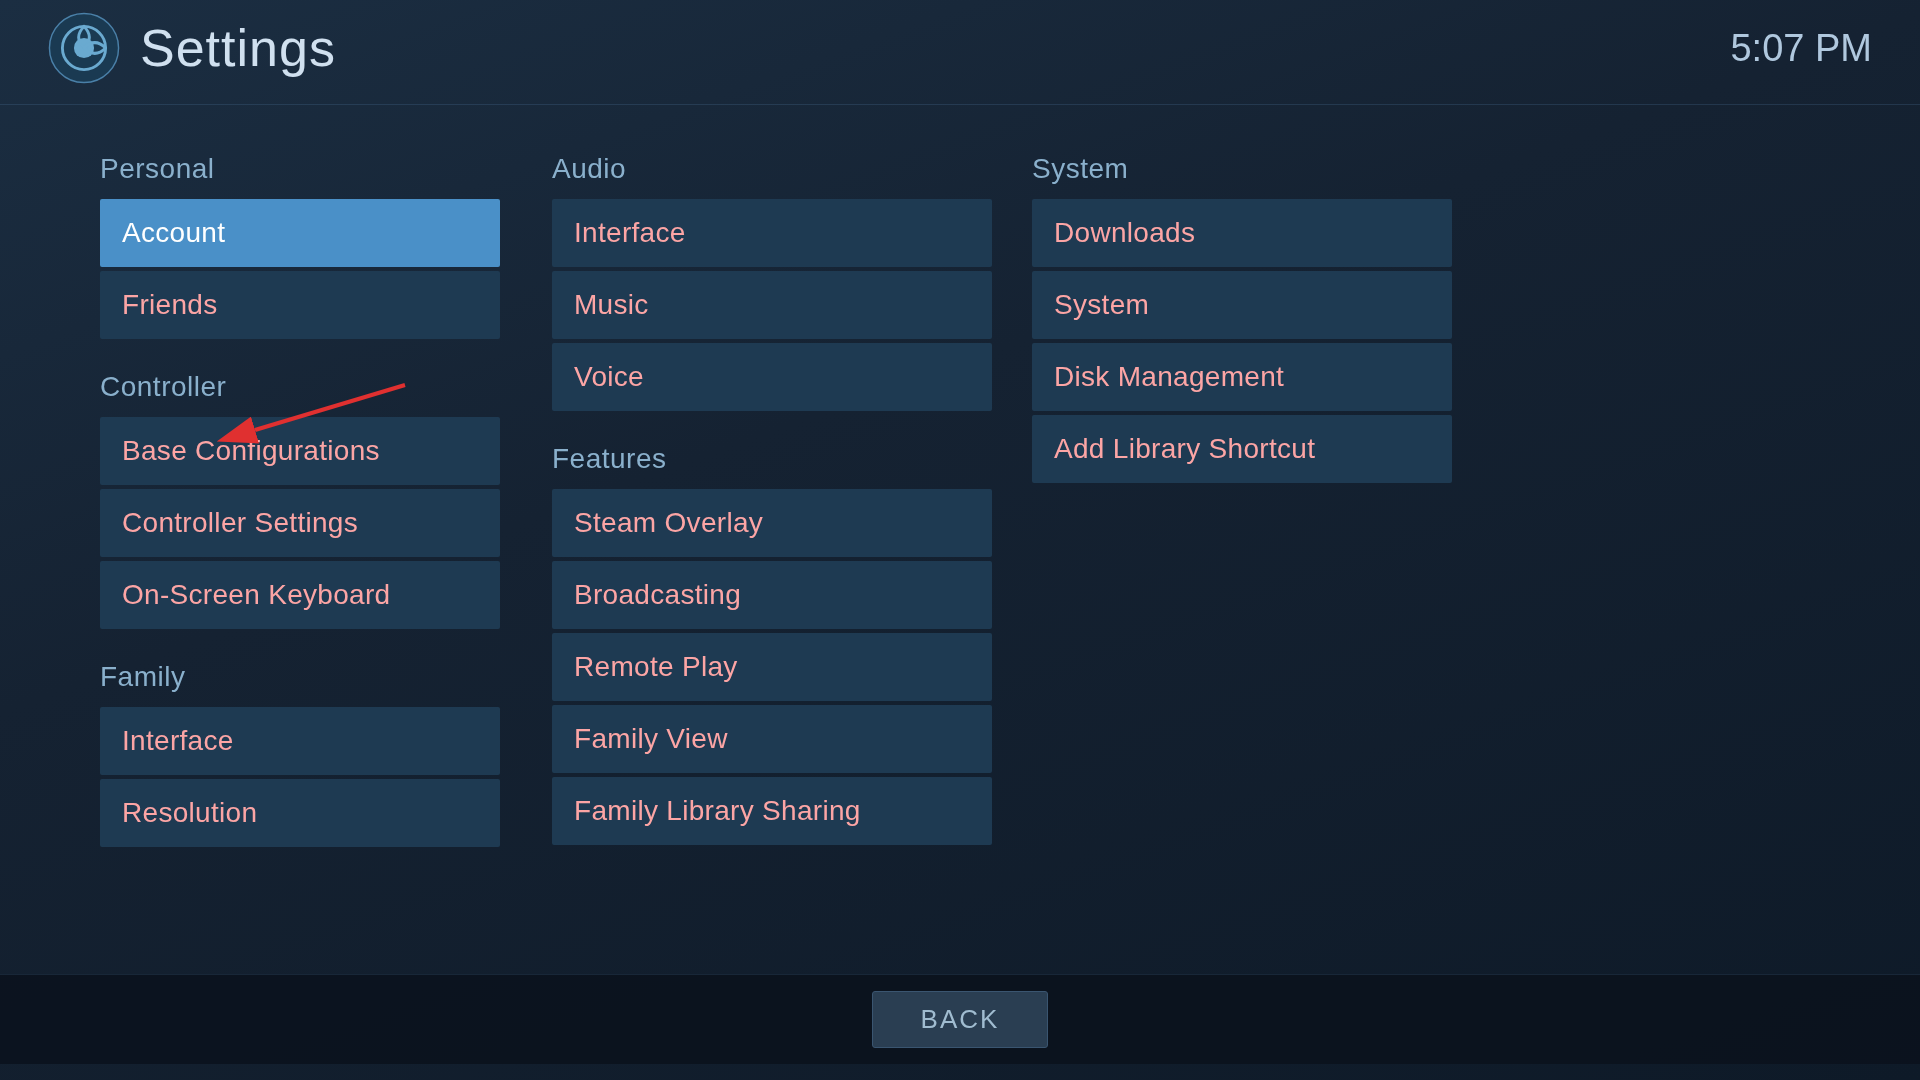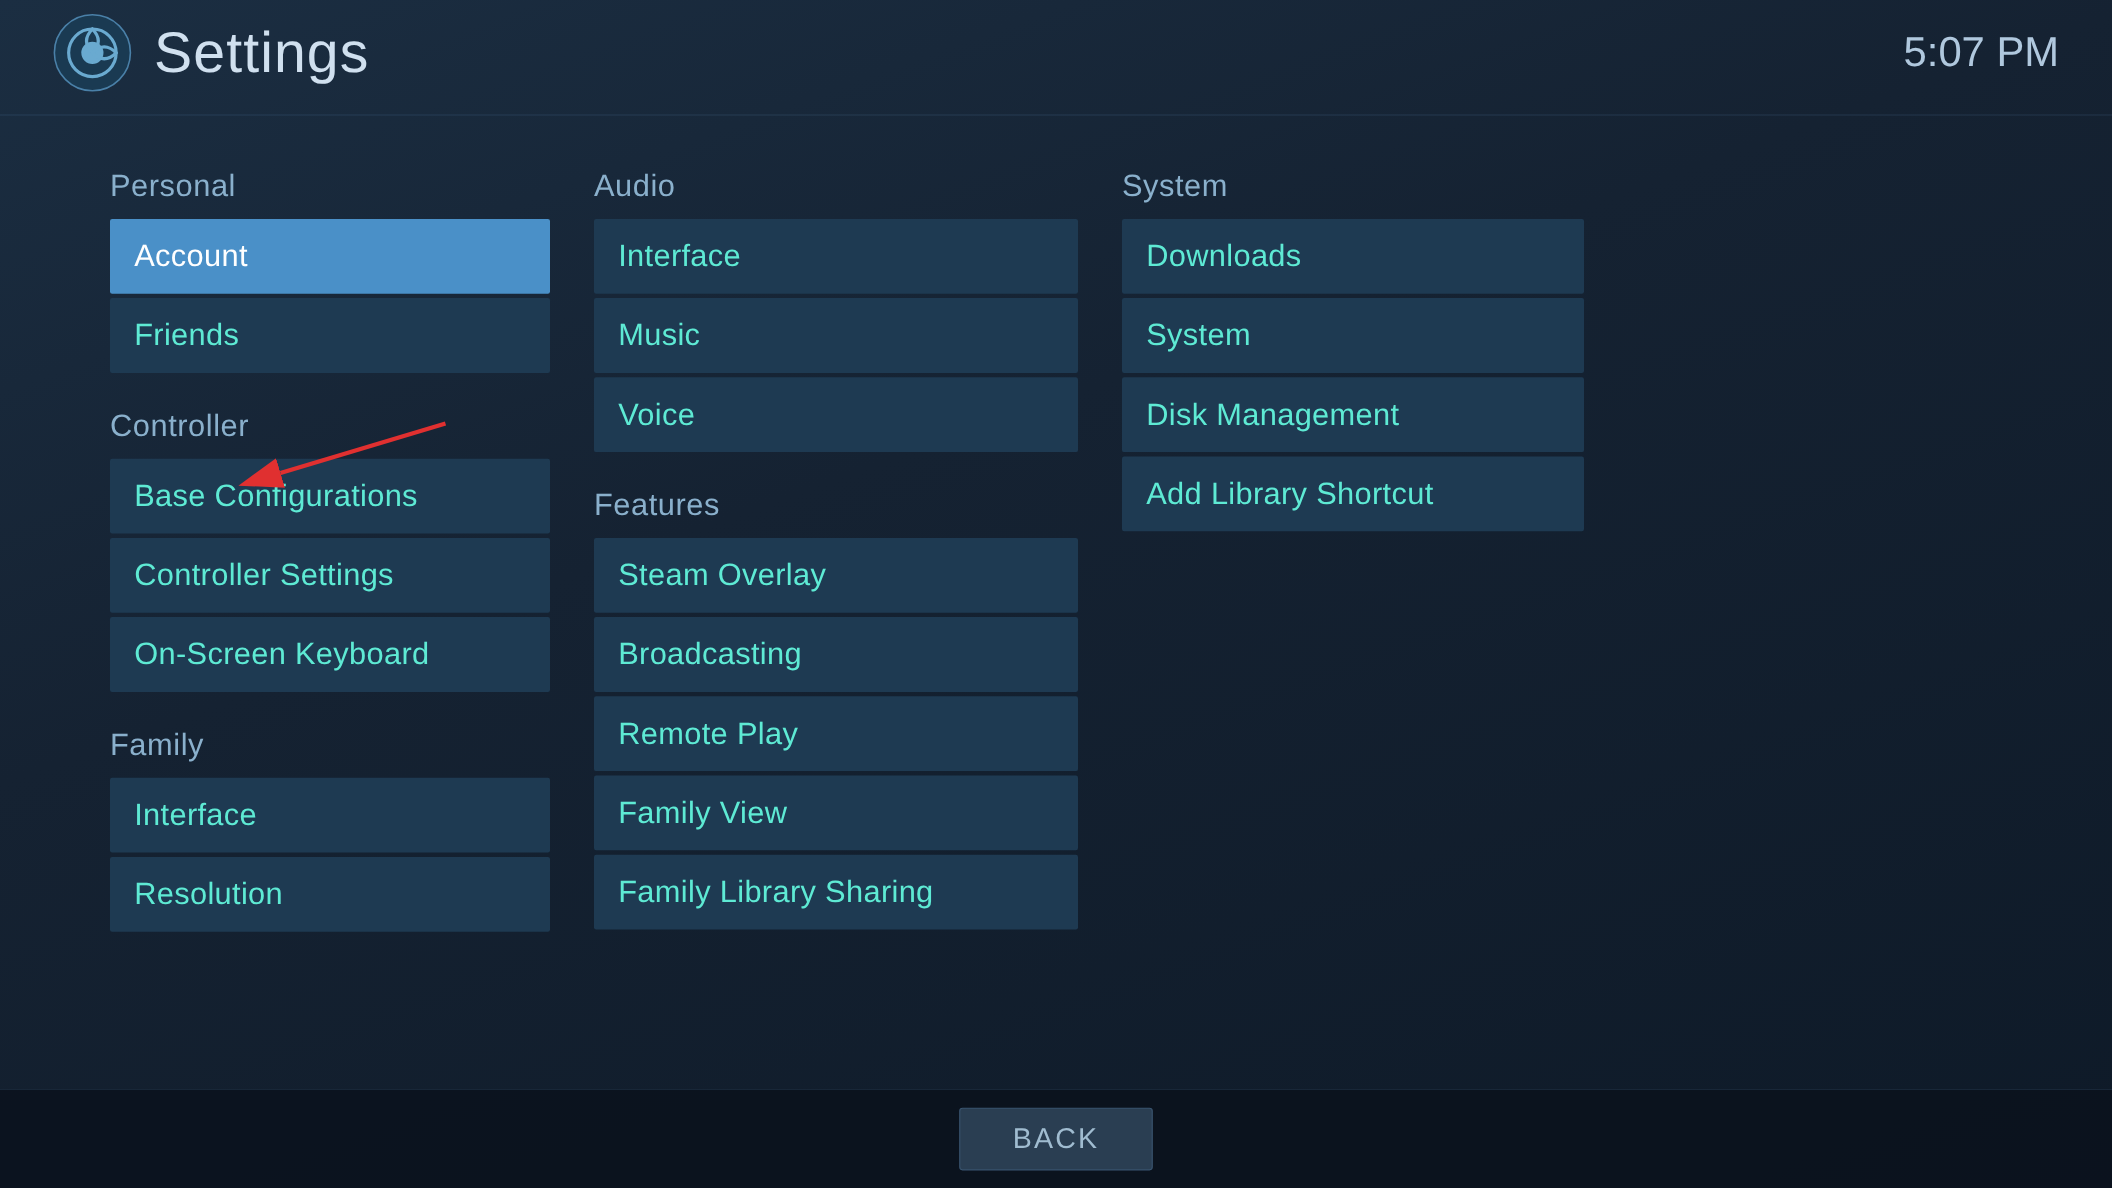--- a/index.html
+++ b/index.html
@@ -60,20 +60,21 @@
     .column {
       flex: 1;
       max-width: 440px;
       padding-right: 40px;
     }
 
     .column-wide {
       flex: 1;
       max-width: 480px;
       padding-right: 40px;
+      margin-left: 12px;
     }
 
     .column-right {
       flex: 1;
       max-width: 420px;
     }
 
     .section-label {
       font-size: 28px;
       font-weight: 400;
@@ -86,40 +87,40 @@
     .section-label:first-child {
       margin-top: 0;
     }
 
     .menu-item {
       display: block;
       width: 100%;
       padding: 18px 22px;
       margin-bottom: 4px;
       background: #1e3a52;
-      color: #5eead4;
+      color: #fca5a5;
       font-size: 28px;
       font-weight: 400;
       text-align: left;
       border: none;
       cursor: pointer;
       border-radius: 2px;
       transition: background 0.15s;
       letter-spacing: 0.3px;
     }
 
     .menu-item.active {
       background: #4a90c8;
       color: #ffffff;
     }
 
     
     .bottom-bar {
       position: absolute;
-      bottom: 0;
+      bottom: 16px;
       left: 0;
       right: 0;
       height: 90px;
       background: rgba(10, 18, 28, 0.85);
       border-top: 1px solid rgba(80,120,160,0.2);
       display: flex;
       align-items: center;
       justify-content: center;
     }
 

